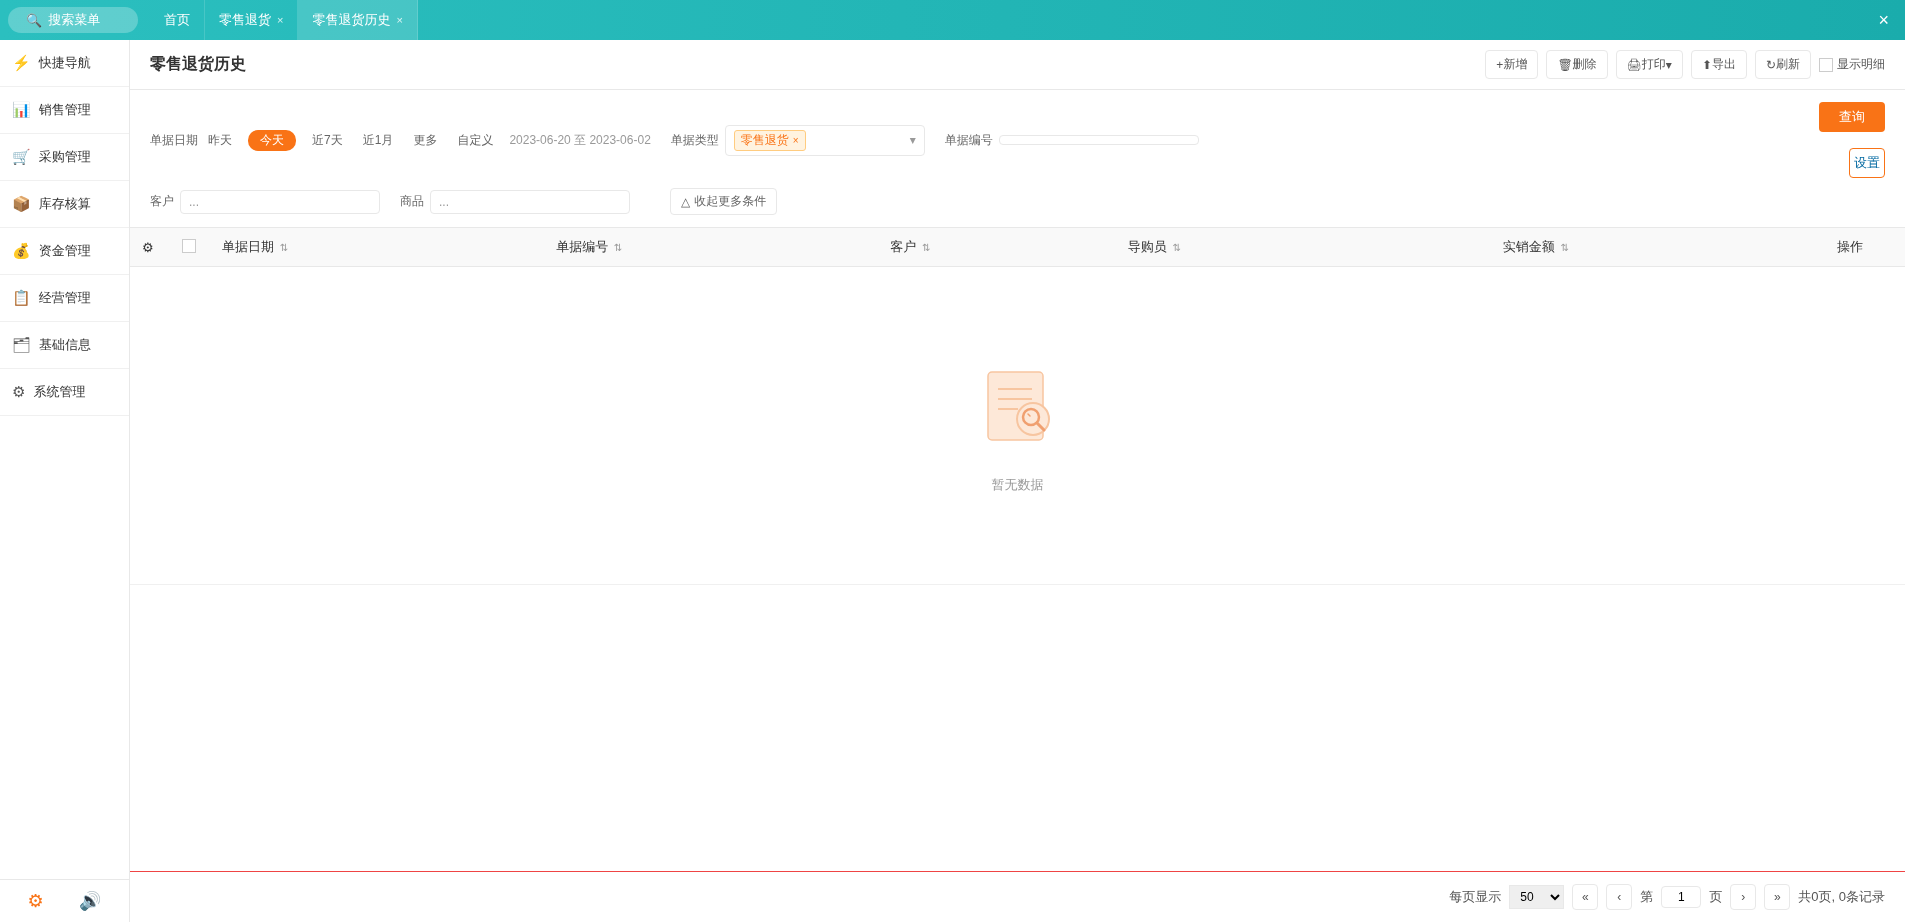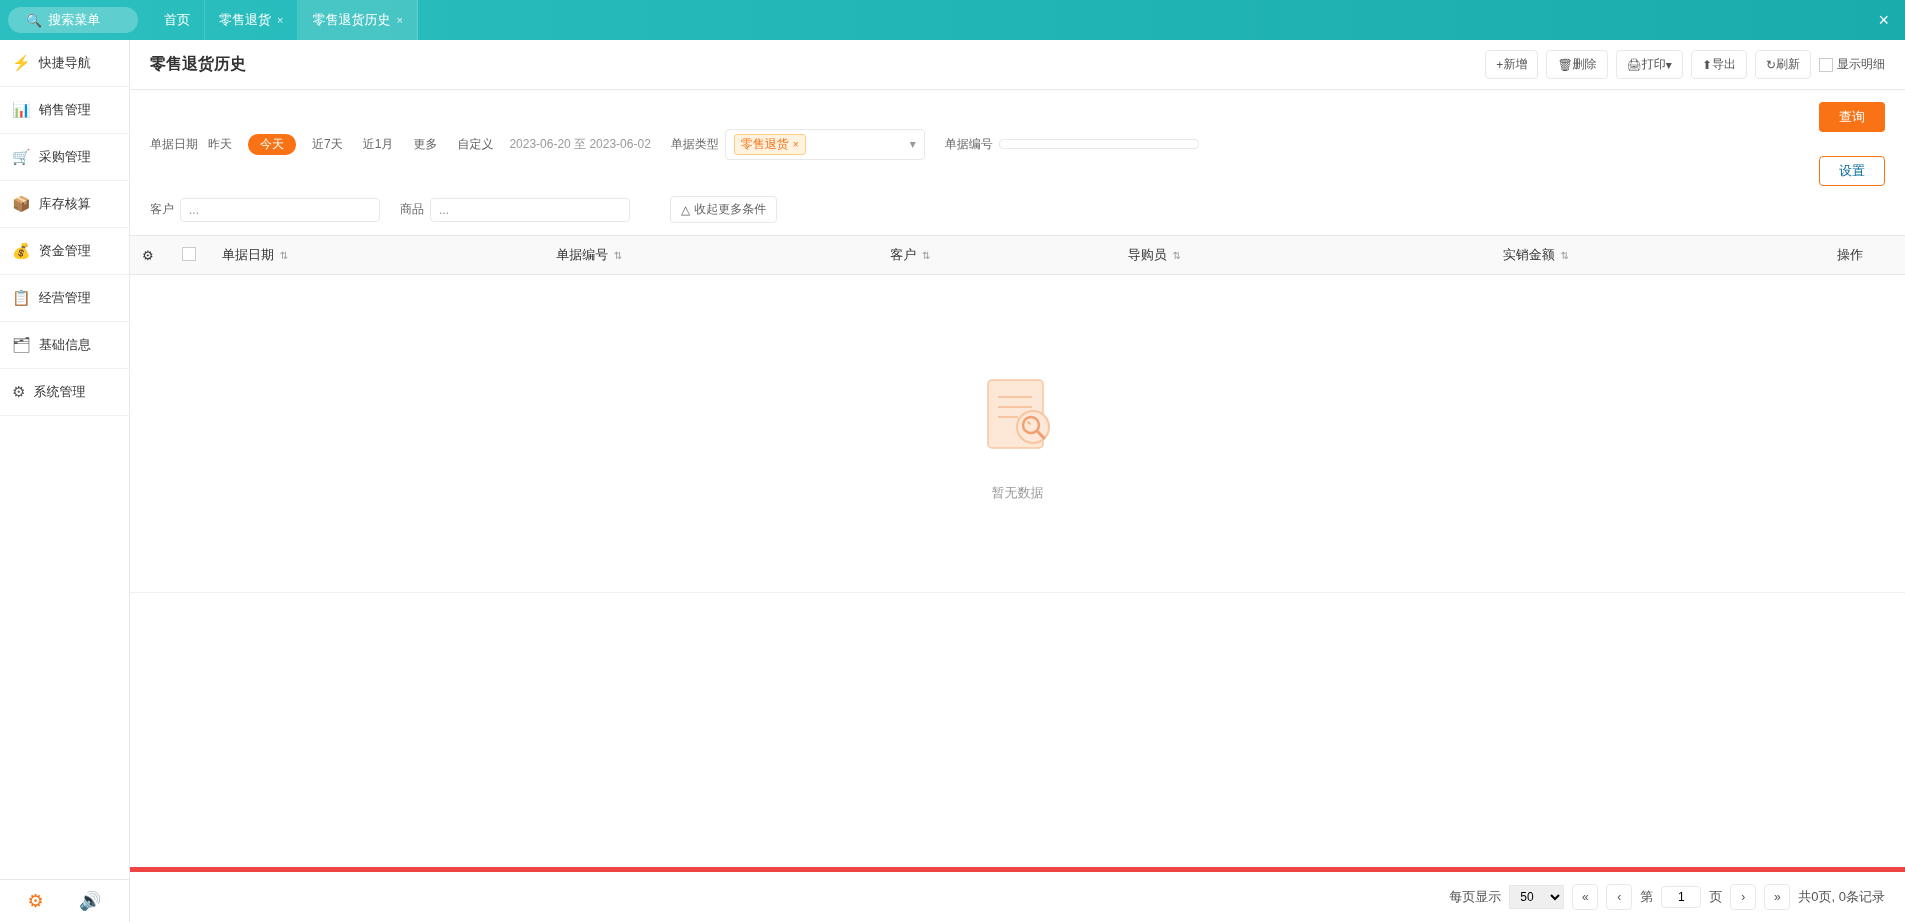--- a/index.html
+++ b/index.html
@@ -124,21 +124,21 @@
     .query-btn {
       background: #f97316; color: white; border: none;
       padding: 6px 20px; border-radius: 4px; font-size: 13px;
       cursor: pointer;
     }
     .set-btn {
       background: white; color: #0369a1; border: 1px solid #f97316;
       padding: 5px 4px; border-radius: 4px; font-size: 13px;
       cursor: pointer; margin-top: 4px;
     }
-    .right-btn-group { display: flex; flex-direction: column; gap: 20px; }
+    .right-btn-group { display: flex; flex-direction: column; align-items: flex-end; gap: 12px; }
 
     
     .table-wrapper { flex: 1; background: white; margin: 0; overflow: auto; }
     .data-table { width: 100%; border-collapse: collapse; font-size: 13px; }
     .data-table th {
       background: #f9f9f9; border-bottom: 1px solid #e8e8e8;
       padding: 10px 12px; text-align: left;
       font-weight: normal; color: #333; white-space: nowrap;
     }
     .data-table th .sort-icon { color: #999; font-size: 10px; margin-left: 2px; }
@@ -151,21 +151,21 @@
     
     .empty-state {
       display: flex; flex-direction: column; align-items: center; justify-content: center;
       padding: 80px 0; color: #999; font-size: 13px;
     }
 
     
     .pagination {
       display: flex; align-items: center; justify-content: flex-end;
       padding: 12px 20px; background: white;
-      border-top: 5px solid #ef4444;
+      border-top: 1px solid #ef4444;
       font-size: 13px; color: #555; gap: 8px;
     }
     .page-select {
       border: 1px solid #e8e8e8; border-radius: 0;
       padding: 3px 6px; font-size: 12px;
     }
     .page-btn {
       width: 26px; height: 26px; display: flex; align-items: center; justify-content: center;
       border: 1px solid #e8e8e8; border-radius: 4px;
       cursor: pointer; font-size: 12px; color: #555;

